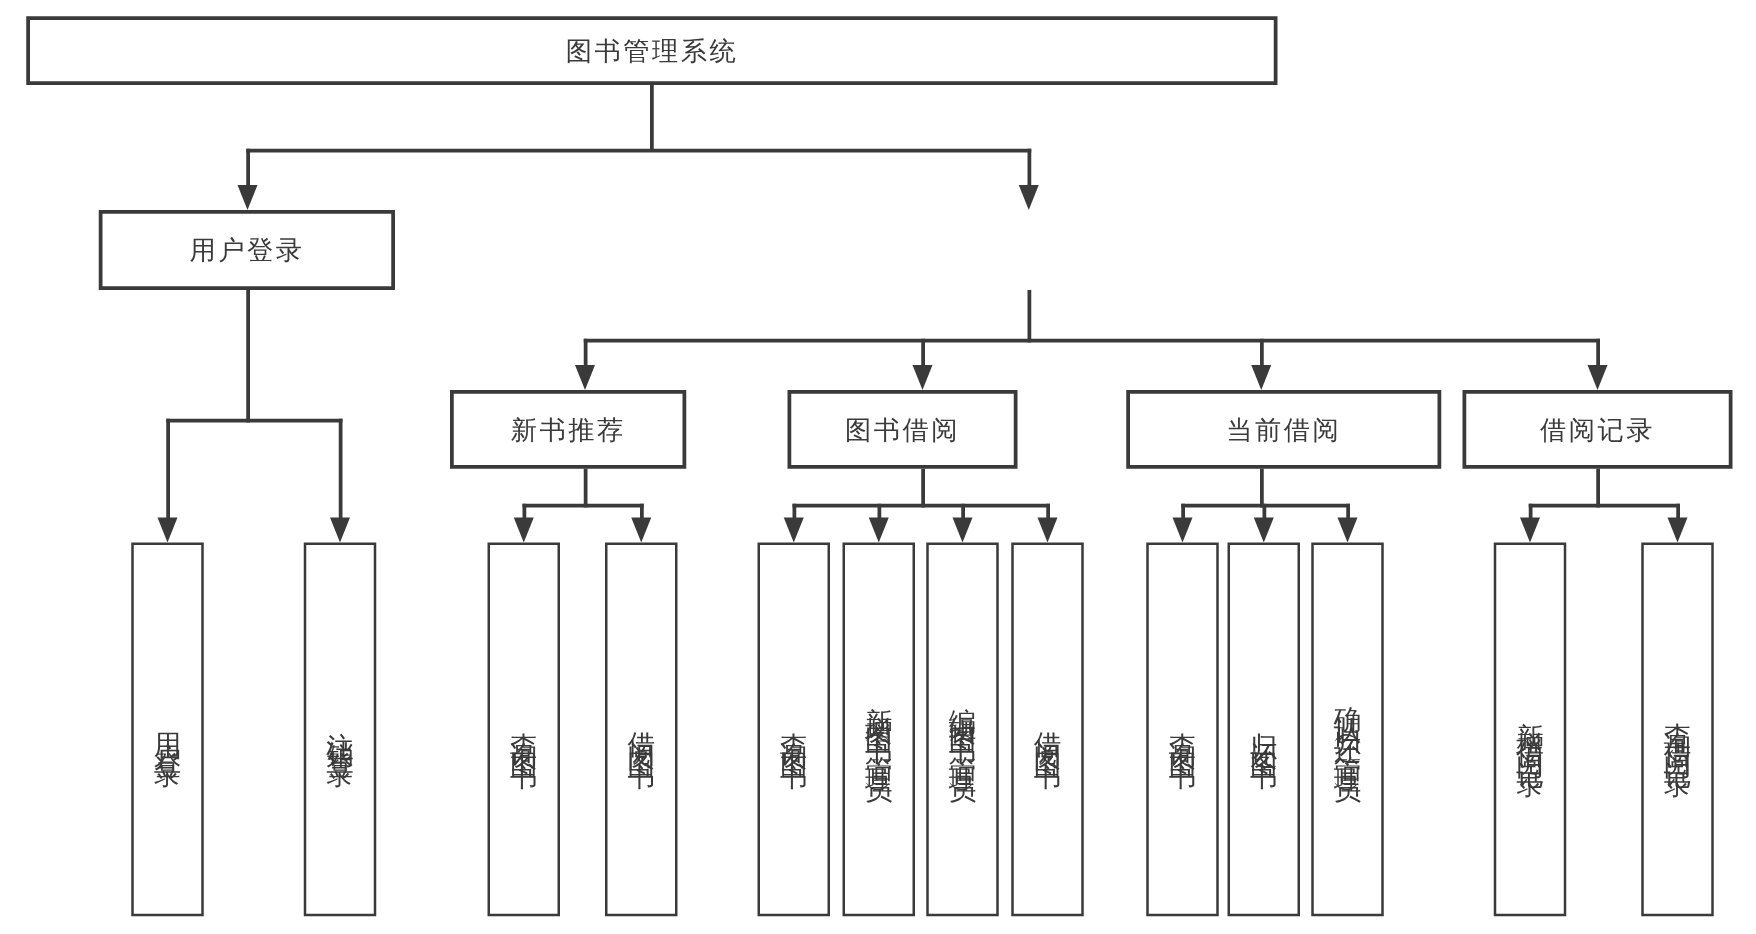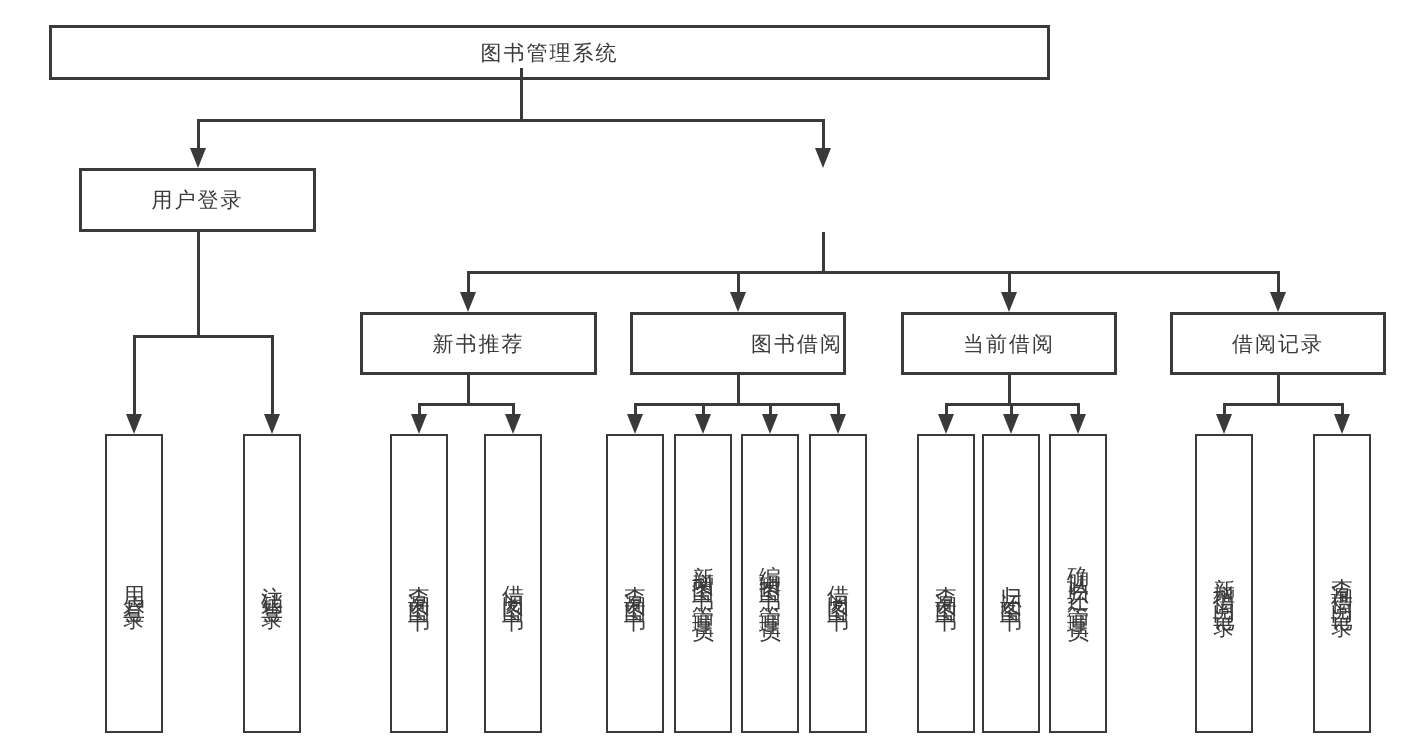--- a/index.html
+++ b/index.html
@@ -28,21 +28,21 @@
     position:absolute;left:1184px;top:717px;z-index:10;
     font-size:18px;letter-spacing:1px;color:#9c9c9c;white-space:nowrap;
     text-shadow:1.5px 1.5px 0 rgba(252,110,90,0.30);
   }
 </style>
 </head>
 <body>
 
 <div class="canvas">
 
-  <div class="box h" style="left:21px;top:25px;width:1001px;height:55px;margin-left:28px;">
+  <div class="box h" style="left:21px;top:13px;width:1001px;height:55px;">
     <span>图书管理系统</span>
   </div>
 
   <div class="vl" style="left:519.5px;top:68px;height:53px;"></div>
   <div class="hl" style="left:196.5px;top:119px;width:628px;"></div>
   <div class="vl" style="left:196.5px;top:119px;height:31px;"></div>
   <div class="arrow" style="left:190px;top:148px;"></div>
   <div class="vl" style="left:821.5px;top:119px;height:31px;"></div>
   <div class="arrow" style="left:815px;top:148px;"></div>
 
@@ -61,27 +61,27 @@
   <div class="hl" style="left:466.5px;top:271px;width:813px;"></div>
   <div class="vl" style="left:466.5px;top:271px;height:26px;"></div>
   <div class="arrow" style="left:460px;top:292px;"></div>
   <div class="vl" style="left:736.5px;top:271px;height:26px;"></div>
   <div class="arrow" style="left:730px;top:292px;"></div>
   <div class="vl" style="left:1007.5px;top:271px;height:26px;"></div>
   <div class="arrow" style="left:1001px;top:292px;"></div>
   <div class="vl" style="left:1276.5px;top:271px;height:26px;"></div>
   <div class="arrow" style="left:1270px;top:292px;"></div>
 
-  <div class="box h" style="left:360px;top:312px;width:237px;height:63px;">
+  <div class="box h" style="left:360px;top:312px;width:189px;height:63px;">
     <span>新书推荐</span>
   </div>
-  <div class="box h" style="left:630px;top:312px;width:216px;height:63px;justify-content:flex-end;">
+  <div class="box h" style="left:630px;top:312px;width:184px;height:63px;">
     <span>图书借阅</span>
   </div>
-  <div class="box h" style="left:901px;top:312px;width:216px;height:63px;">
+  <div class="box h" style="left:901px;top:312px;width:252px;height:63px;">
     <span>当前借阅</span>
   </div>
   <div class="box h" style="left:1170px;top:312px;width:216px;height:63px;">
     <span>借阅记录</span>
   </div>
 
   <div class="vl" style="left:466.5px;top:375px;height:31px;"></div>
   <div class="hl" style="left:417.5px;top:403px;width:97px;"></div>
   <div class="vl" style="left:417.5px;top:403px;height:16px;"></div>
   <div class="arrow" style="left:411px;top:414px;"></div>

